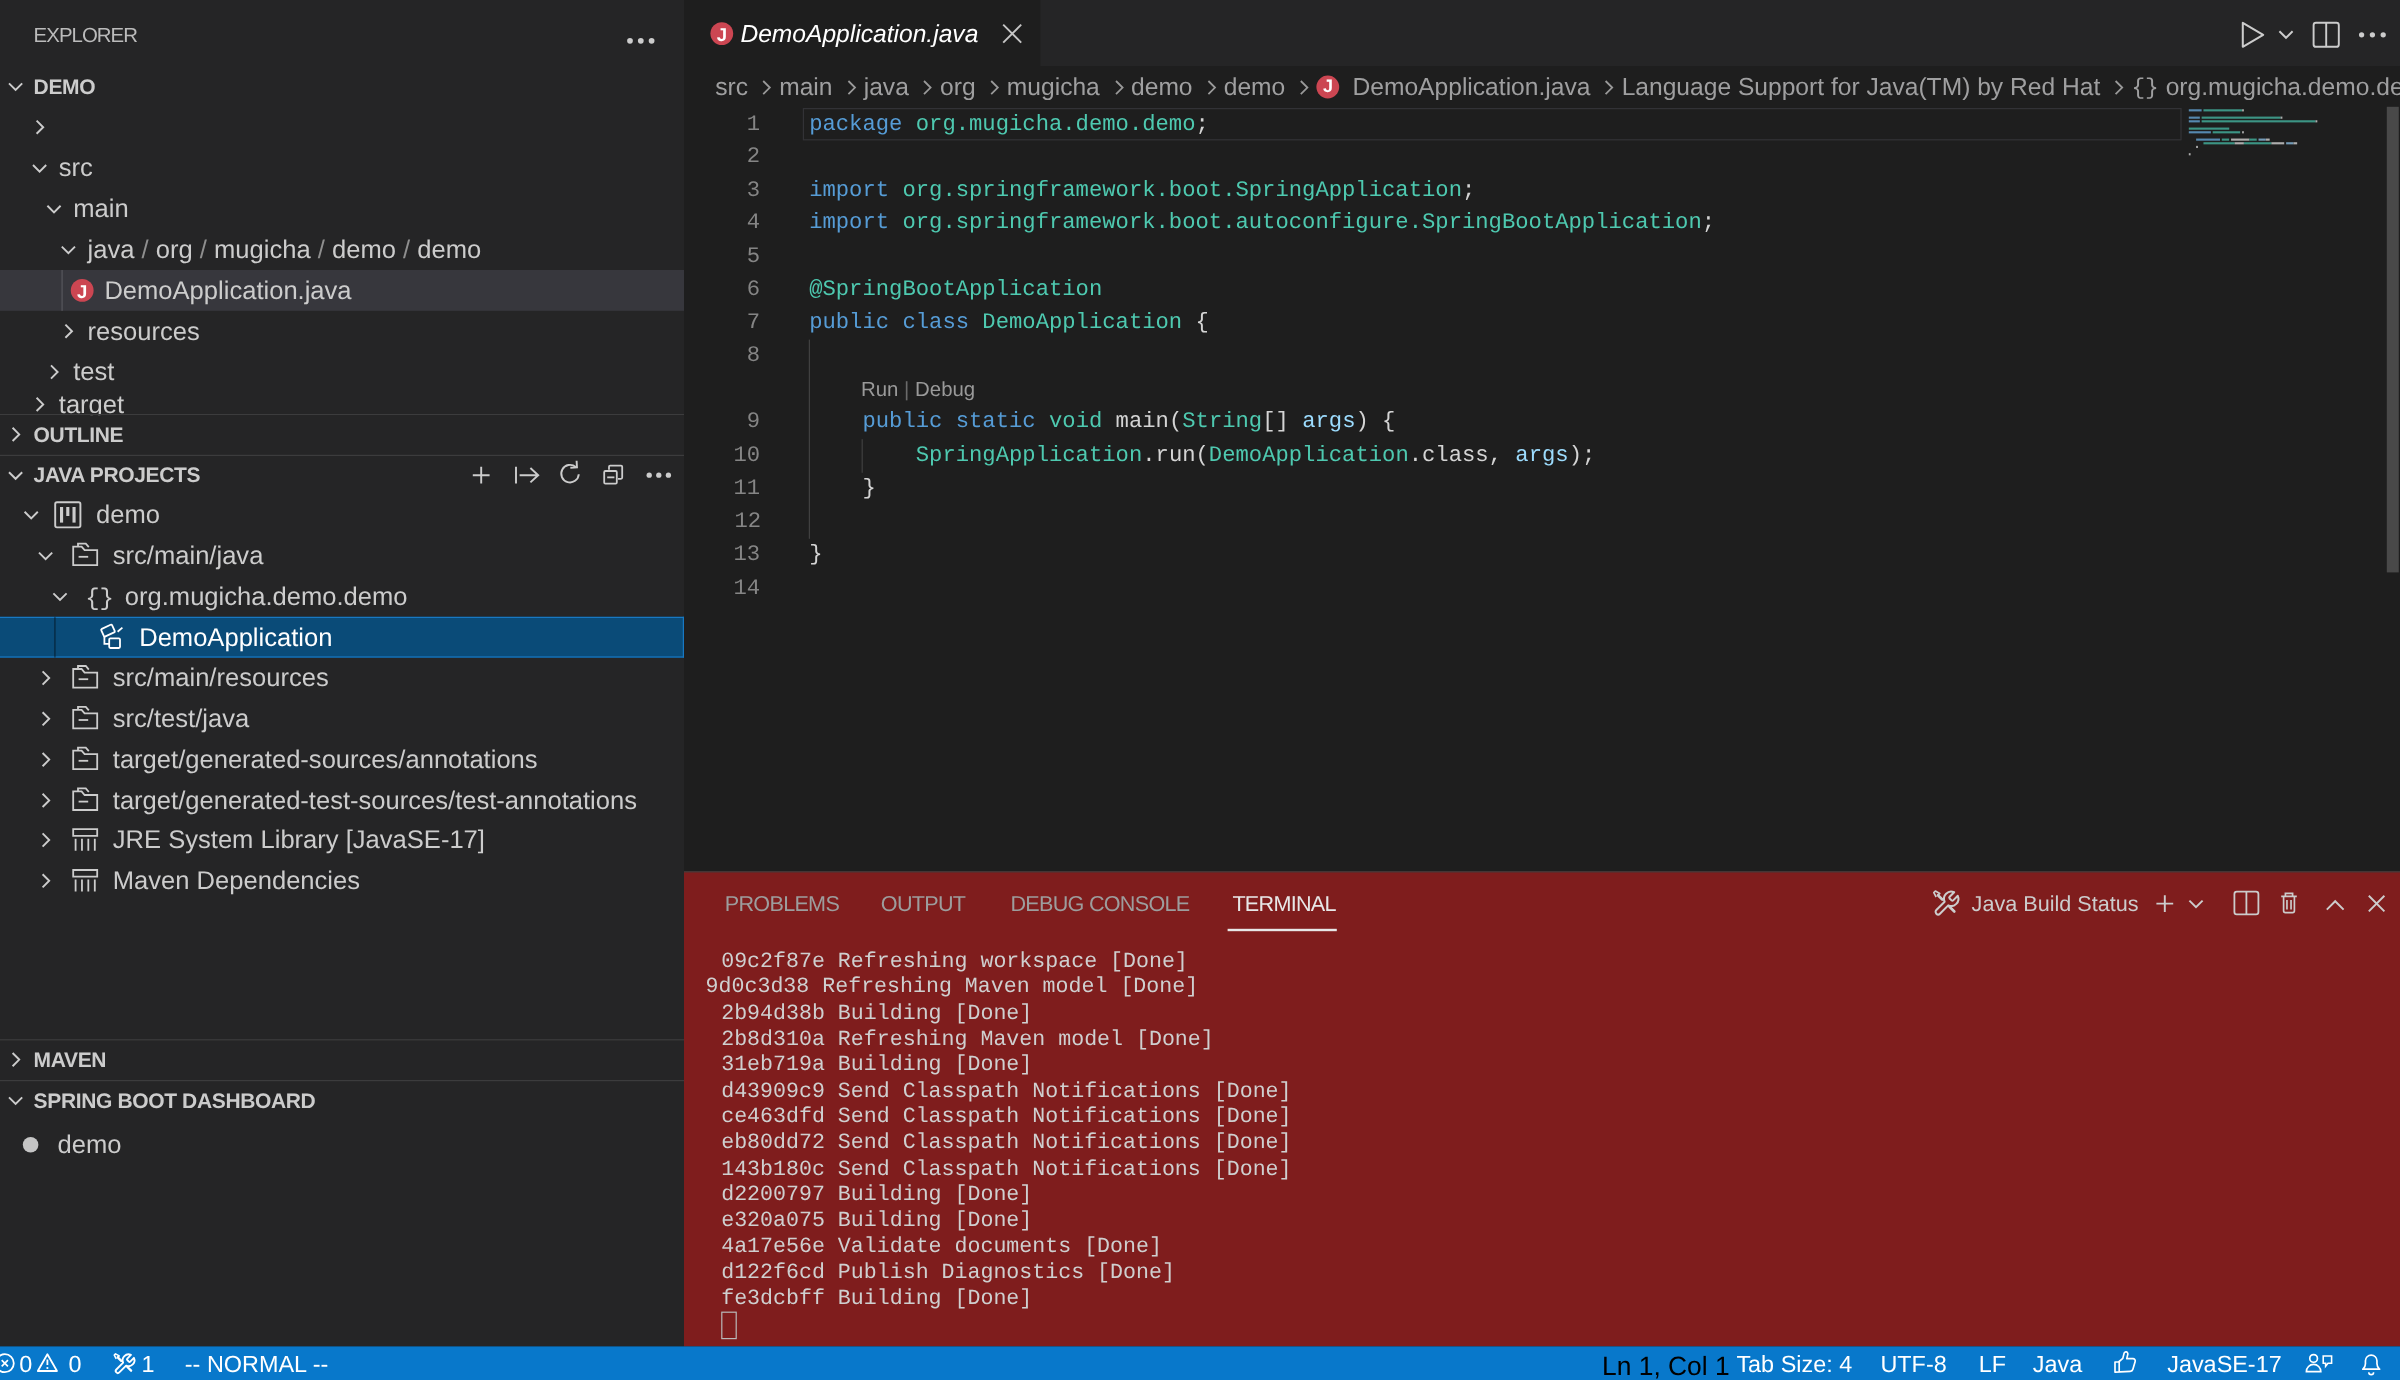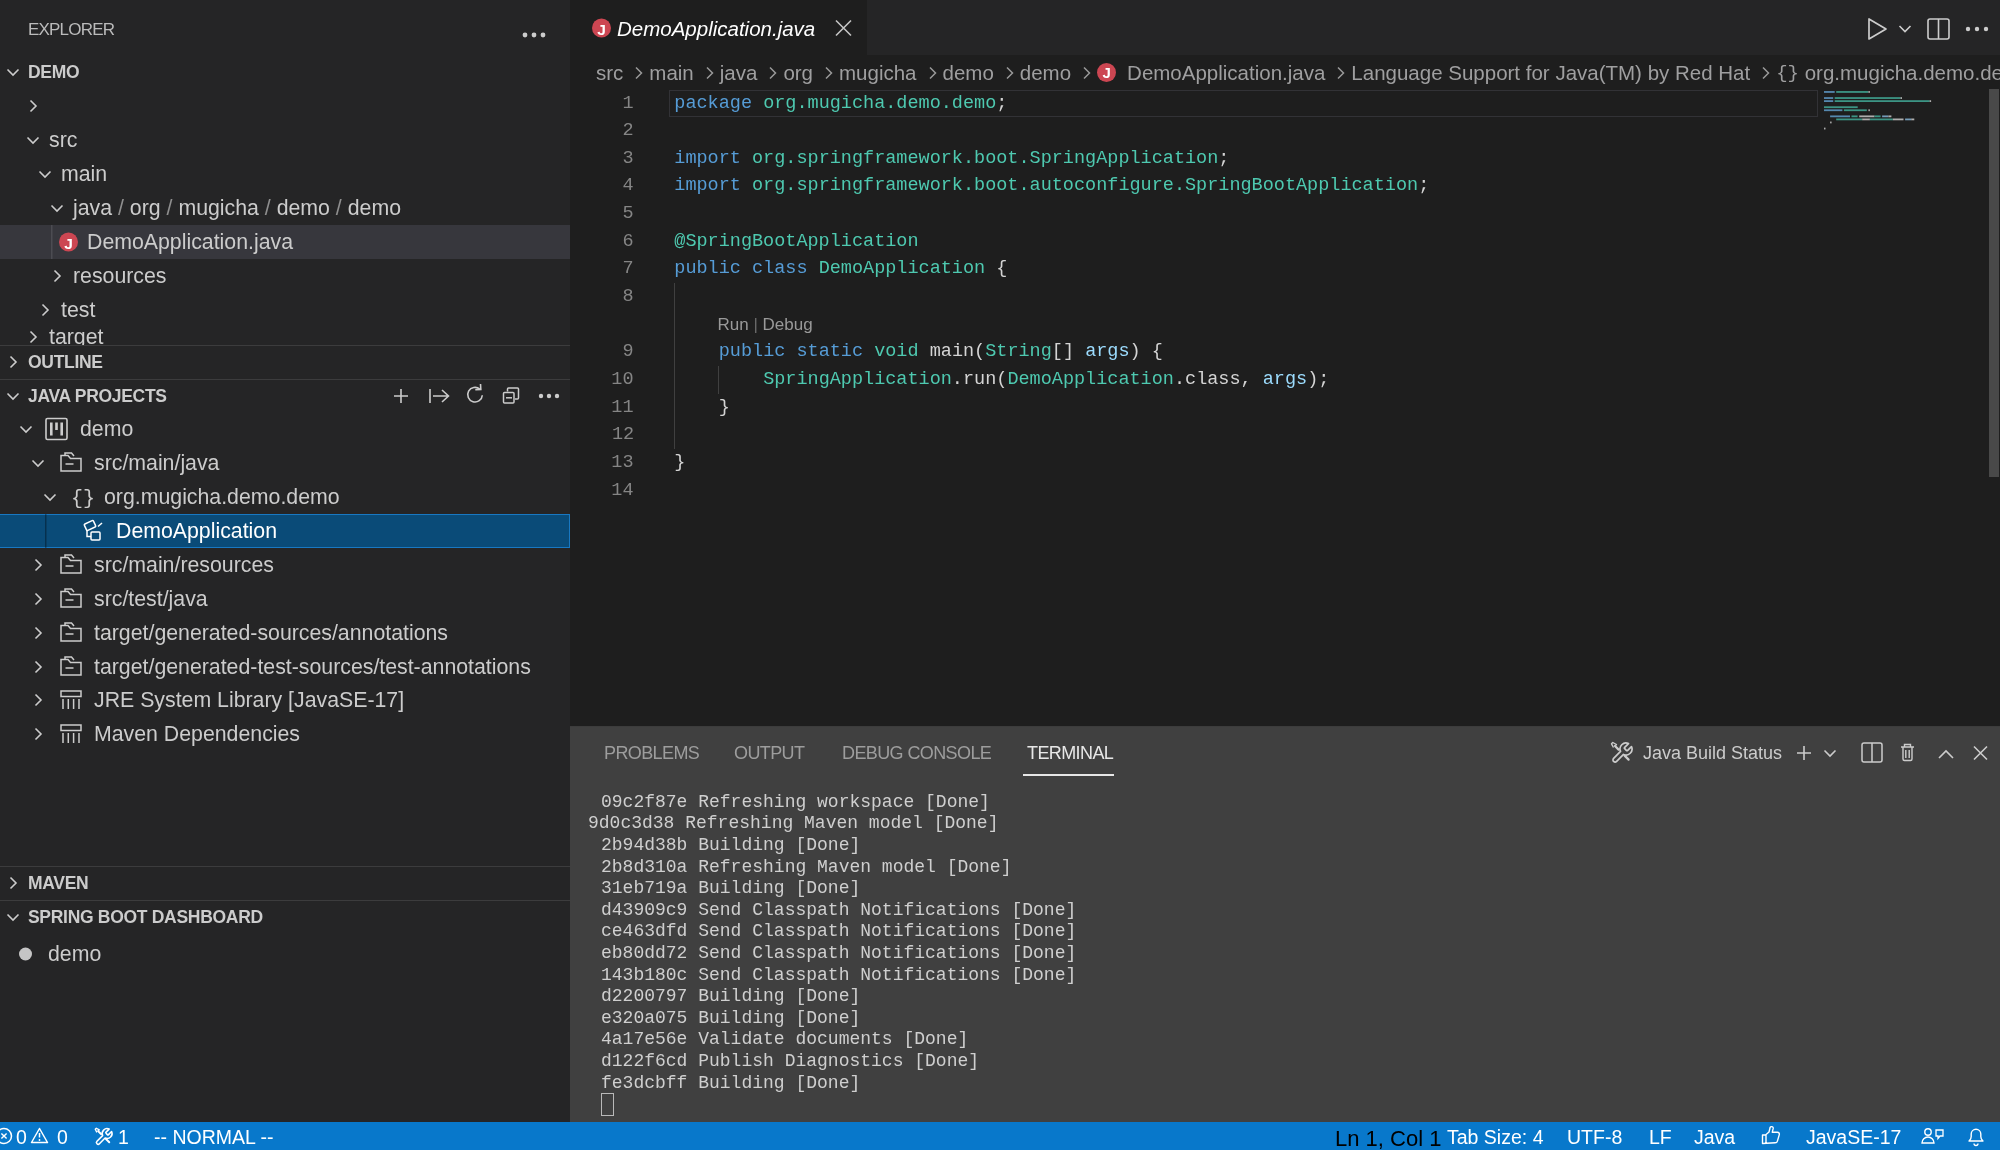--- a/index.html
+++ b/index.html
@@ -246,21 +246,21 @@
       <rect x="1292.2" y="118.50" width="7.7" height="1.8" fill="#bdbdbd" opacity="0.9"></rect>
       <rect x="1299.9" y="118.50" width="22.9" height="1.8" fill="#3fa18f" opacity="0.9"></rect>
       <rect x="1322.8" y="118.50" width="10.7" height="1.8" fill="#bdbdbd" opacity="0.9"></rect>
       <rect x="1335.1" y="118.50" width="6.1" height="1.8" fill="#7da9c8" opacity="0.9"></rect>
       <rect x="1341.2" y="118.50" width="3.1" height="1.8" fill="#bdbdbd" opacity="0.9"></rect>
       <rect x="1260.1" y="121.55" width="1.5" height="1.8" fill="#bdbdbd" opacity="0.9"></rect>
       <rect x="1254.0" y="127.65" width="1.5" height="1.8" fill="#bdbdbd" opacity="0.9"></rect>
     </svg>
 <div class="abs" style="left:1419px;top:89px;width:10px;height:388px;background:#494949;"></div>
 </div>
-<div class="abs" style="left:570px;top:726px;width:1430px;height:396px;background:#404040;border-top:1px solid #3c3c3c;overflow:hidden;">
+<div class="abs" style="left:570px;top:726px;width:1430px;height:396px;background:#7f1d1d;border-top:1px solid #3c3c3c;overflow:hidden;">
 <div style="color:#9d9d9d;font-size:18px;letter-spacing:-0.6px;position:absolute;top:16px;left:34px;">PROBLEMS</div>
 <div style="color:#9d9d9d;font-size:18px;letter-spacing:-0.6px;position:absolute;top:16px;left:164px;">OUTPUT</div>
 <div style="color:#9d9d9d;font-size:18px;letter-spacing:-0.6px;position:absolute;top:16px;left:272px;">DEBUG CONSOLE</div>
 <div style="color:#9d9d9d;font-size:18px;letter-spacing:-0.6px;position:absolute;top:16px;left:457px;color:#e7e7e7;">TERMINAL</div>
 <div class="abs" style="left:453px;top:47px;width:91px;height:2px;background:#e7e7e7;"></div>
 <div class="abs" style="left:1073px;top:16px;color:#cccccc;font-size:18px;">Java Build Status</div>
 <svg class="ov" width="1430" height="60">
       <g transform="translate(1040,14) scale(1.0)">
         <path d="M14.7 6.3a1 1 0 0 0 0 1.4l1.6 1.6a1 1 0 0 0 1.4 0l3.77-3.77a6 6 0 0 1-7.94 7.94l-6.91 6.91a2.12 2.12 0 0 1-3-3l6.91-6.91a6 6 0 0 1 7.94-7.94l-3.76 3.76z" stroke="#cccccc" stroke-width="1.7" fill="none" stroke-linejoin="round"></path>
         <path d="M 3.5 6.5 L 1.5 2.8 L 2.8 1.5 L 6.5 3.5 L 5 5" stroke="#cccccc" stroke-width="1.4" fill="none" stroke-linejoin="round"></path>

